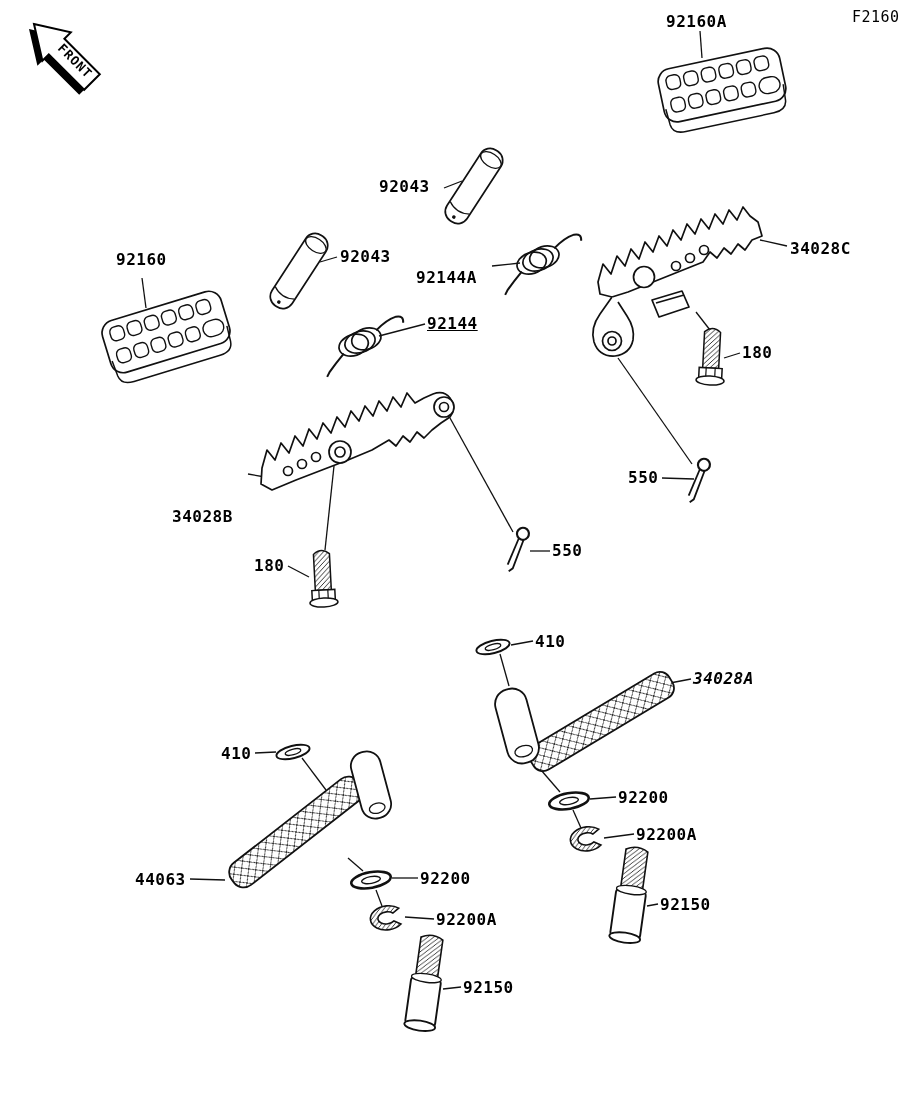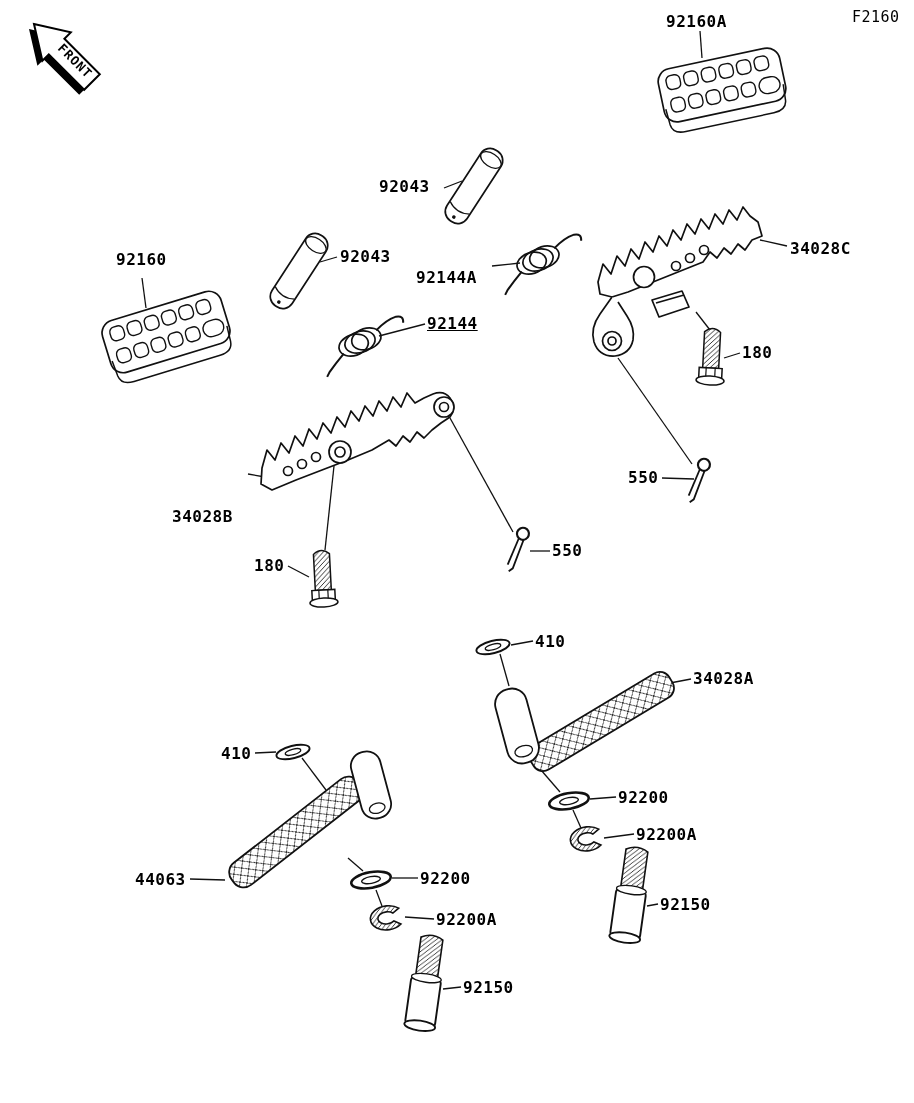--- a/index.html
+++ b/index.html
@@ -231,21 +231,21 @@
   <div class="callout" style="left:416px; top:270px;">92144A</div>
   <div class="callout" style="left:790px; top:241px;">34028C</div>
   <div class="callout" style="left:742px; top:345px;">180</div>
   <div class="callout" style="left:116px; top:252px;">92160</div>
   <div class="callout" style="left:427px; top:316px;text-decoration:underline;">92144</div>
   <div class="callout" style="left:172px; top:481px;margin-top:28px;">34028B</div>
   <div class="callout" style="left:628px; top:470px;">550</div>
   <div class="callout" style="left:552px; top:543px;">550</div>
   <div class="callout" style="left:254px; top:558px;">180</div>
   <div class="callout" style="left:535px; top:634px;">410</div>
-  <div class="callout" style="left:693px; top:671px;">34028A</div>
+  <div class="callout" style="left:693px; top:671px;font-style:italic;">34028A</div>
   <div class="callout" style="left:618px; top:790px;">92200</div>
   <div class="callout" style="left:636px; top:827px;">92200A</div>
   <div class="callout" style="left:660px; top:897px;">92150</div>
   <div class="callout" style="left:221px; top:746px;">410</div>
   <div class="callout" style="left:135px; top:872px;">44063</div>
   <div class="callout" style="left:420px; top:871px;">92200</div>
   <div class="callout" style="left:436px; top:912px;">92200A</div>
   <div class="callout" style="left:463px; top:980px;">92150</div>
 
 </div>

